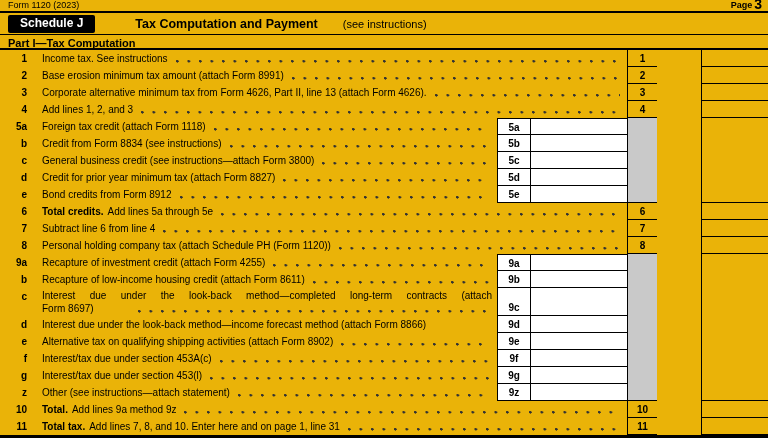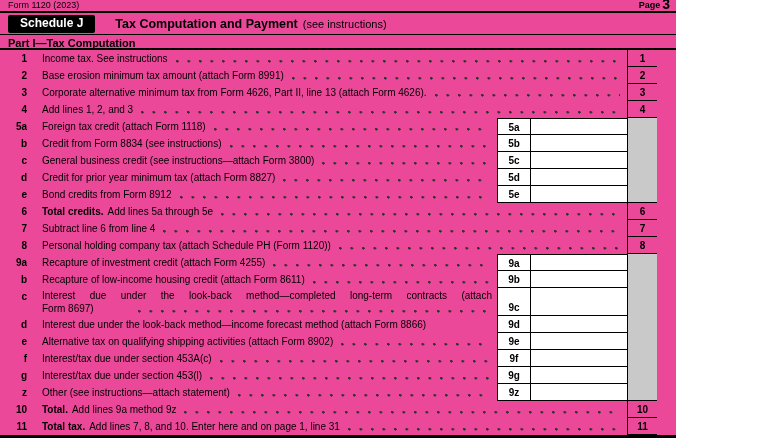--- a/index.html
+++ b/index.html
@@ -1,33 +1,33 @@
 <!DOCTYPE html>
 <html style="--accent: #201f8f; --shade: #c9c9c9;"><head>
 <meta charset="utf-8">
 <style>
   :root{
     --accent:#201f8f;
     --shade:#c9c9c9;
   }
   html,body{margin:0;padding:0;background:#fff;}
   body{font-family:"Liberation Sans", sans-serif;color:#000;}
-  .sheet{width:676px;height:438px;overflow:hidden;position:relative;background:#ec4899;}
+  .sheet{width:768px;height:438px;overflow:hidden;position:relative;background:#eab308;}
 
   
   .topbar{height:13px;box-sizing:border-box;border-bottom:2px solid #000;
           display:flex;justify-content:space-between;align-items:flex-end;
           padding:0 6px 1px 8px;}
   .form-id{font-size:9px;line-height:10px;}
   .page-ref{display:flex;align-items:flex-end;font-size:9px;font-weight:bold;line-height:10px;}
   .page-num{font-size:14px;line-height:11px;font-weight:bold;margin-left:2px;}
 
   
   .schedrow{height:22px;box-sizing:border-box;border-bottom:1px solid #000;
-            display:flex;align-items:center;padding-left:8px;}
+            display:flex;align-items:center;padding-left:8px;gap:20px;}
   .badge{background:#000;color:#fff;font-weight:bold;font-size:12px;
          padding:2.5px 12px;border-radius:2px;line-height:13px;}
   .sched-title{font-size:12.5px;font-weight:bold;margin-left:20px;}
   .sched-note{font-size:11px;font-weight:normal;margin-left:5px;}
 
   
   .partrow{height:15px;box-sizing:border-box;border-bottom:2px solid #000;
            font-weight:bold;font-size:11px;padding:2px 8px 0;}
 
   

